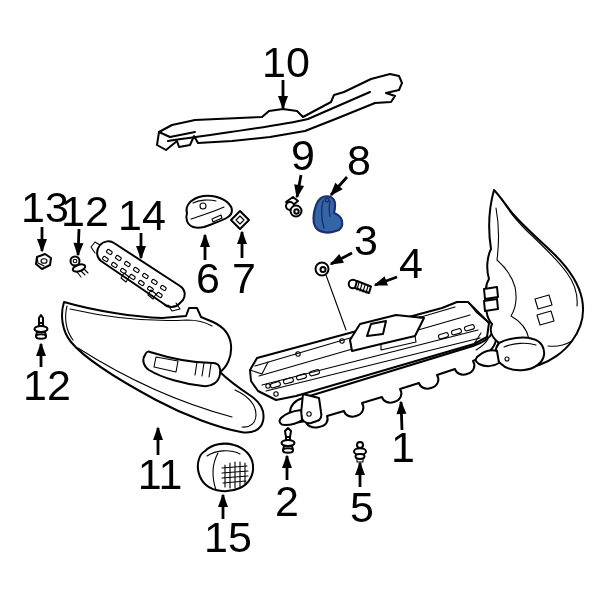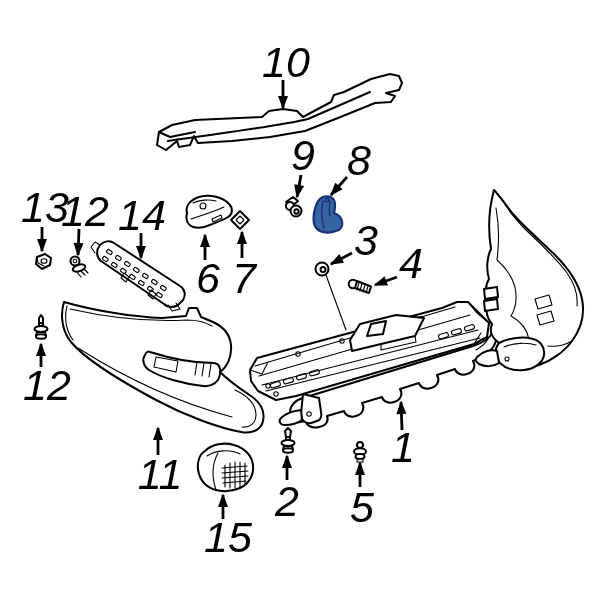--- a/index.html
+++ b/index.html
@@ -1,16 +1,16 @@
 <!DOCTYPE html>
 <html style="--hl: #3465a4; --hl-dark: #1c2f6e;"><head>
 <meta charset="utf-8">
 <style>
   html,body{margin:0;padding:0;background:#ffffff;}
-  .stage{position:relative;width:600px;height:600px;background:#ffffff;overflow:hidden;font-style:italic;}
+  .stage{position:relative;width:600px;height:600px;background:#ffffff;overflow:hidden;}
   svg{display:block;}
   .ln{fill:none;stroke:#000;stroke-width:2;stroke-linejoin:round;stroke-linecap:round;}
   .solid{fill:#fff;stroke:#000;stroke-width:2;stroke-linejoin:round;stroke-linecap:round;}
   .thin{fill:none;stroke:#000;stroke-width:1.1;stroke-linejoin:round;stroke-linecap:round;}
   .hlfill{fill:var(--hl,#3465a4);stroke:var(--hl-dark,#1c2f6e);stroke-width:2.2;stroke-linejoin:round;}
   .hlline{fill:none;stroke:var(--hl-dark,#1c2f6e);stroke-width:1.4;stroke-linecap:round;}
   .arrow{fill:none;stroke:#000;stroke-width:2.8;stroke-linecap:butt;}
   .callout{font-family:"Liberation Sans",sans-serif;font-size:43px;fill:#000;text-anchor:middle;cursor:pointer;}
 </style>
 </head>

